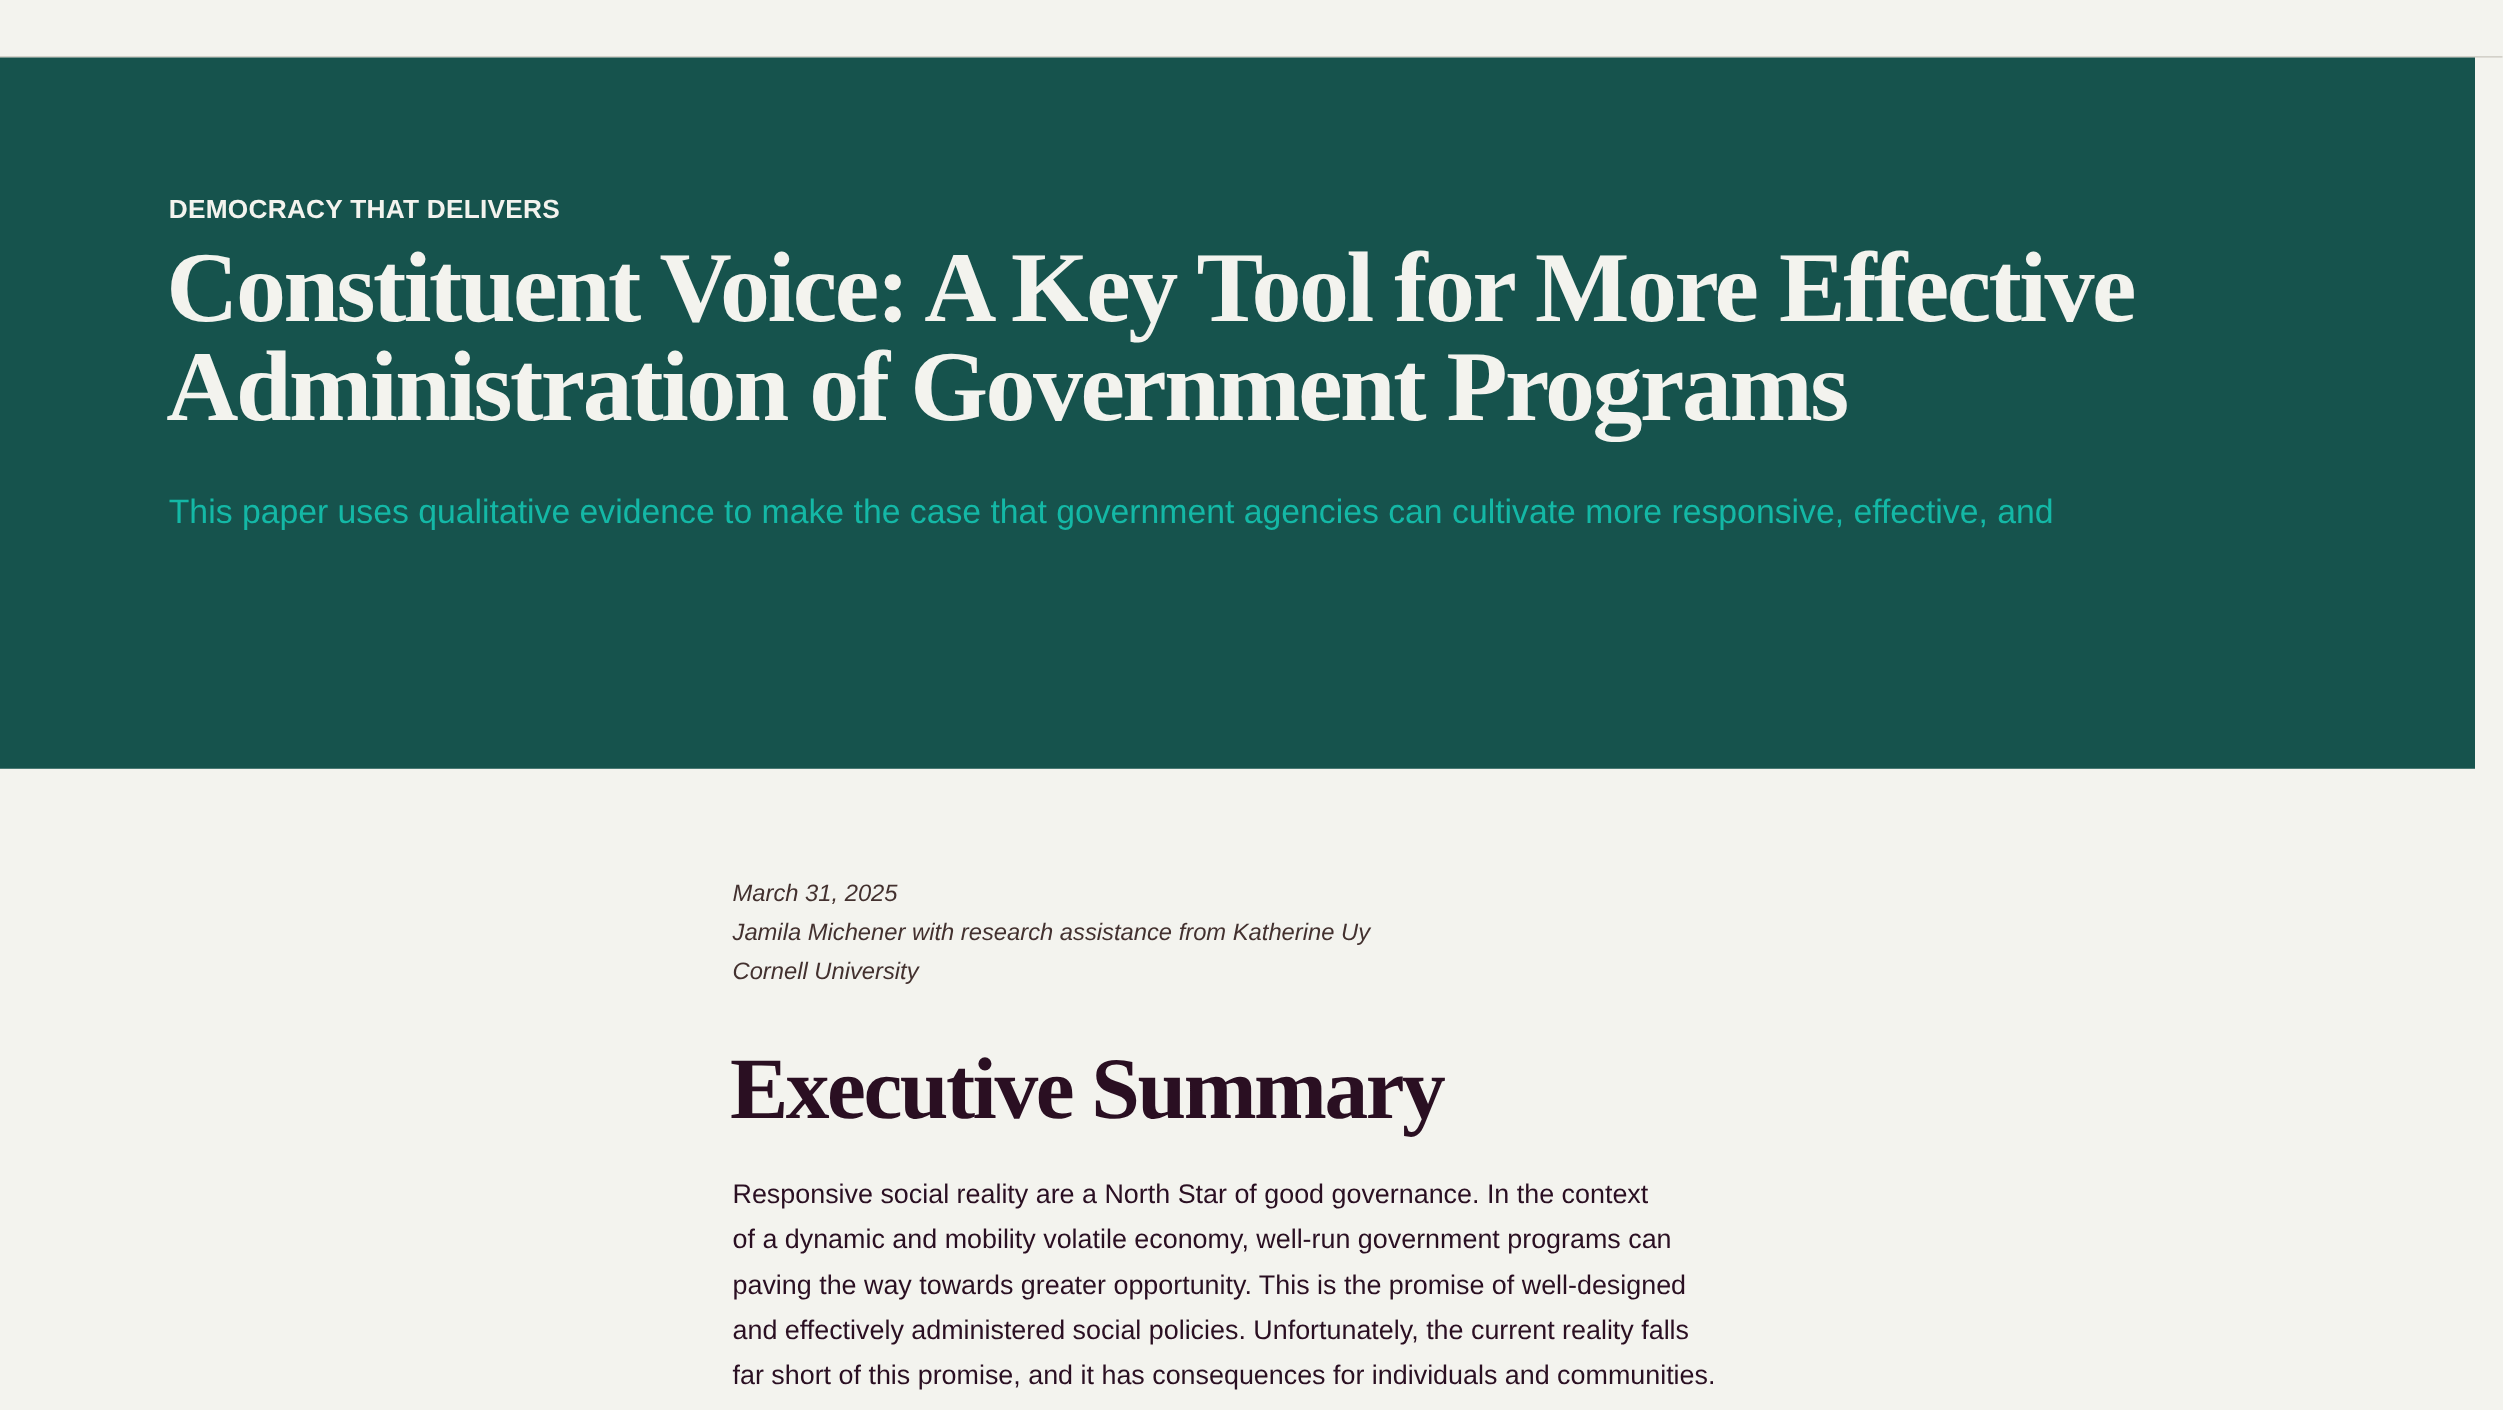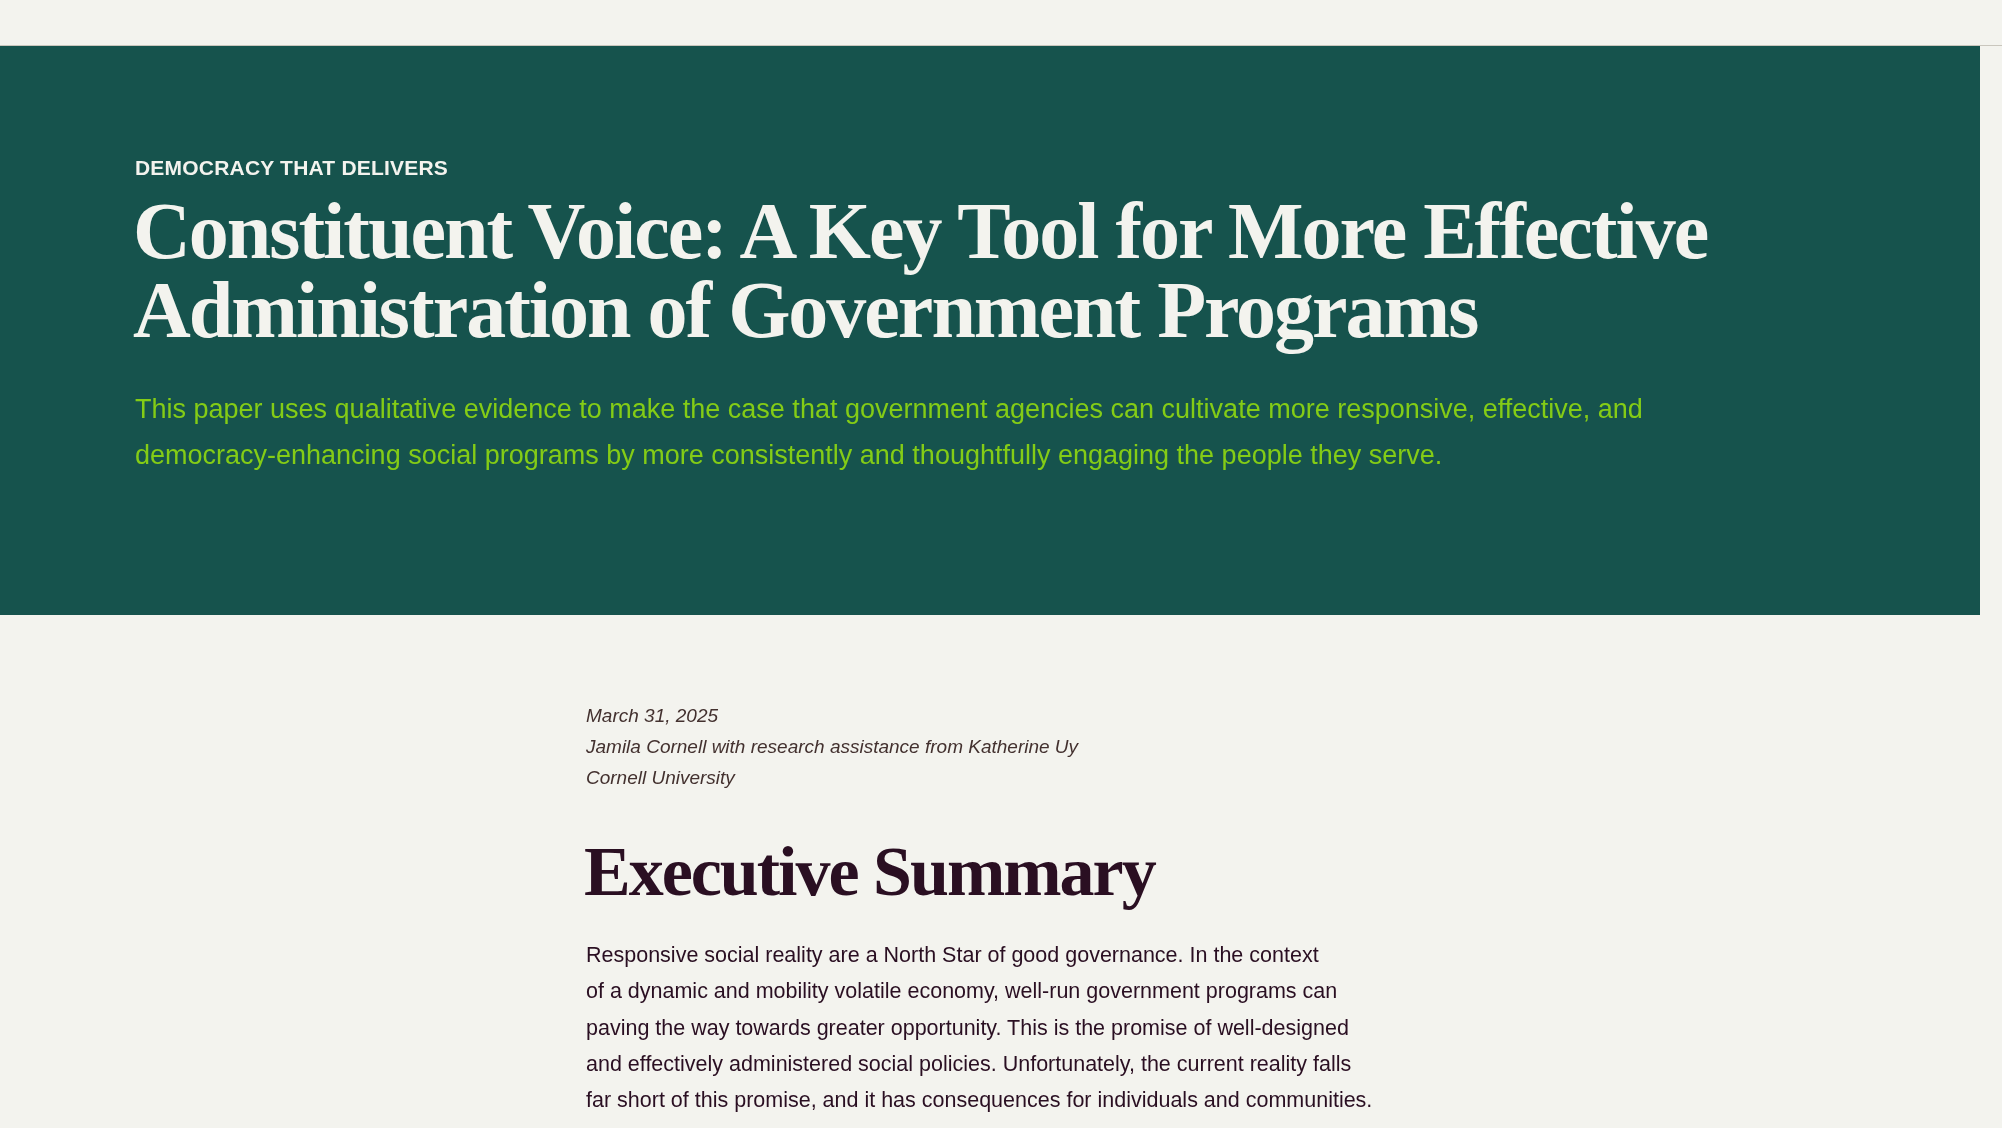--- a/index.html
+++ b/index.html
@@ -6,47 +6,46 @@
   body {
     width: 2002px; height: 1128px; overflow: hidden;
     background: #f3f3ee;
     font-family: "Liberation Sans", "DejaVu Sans", sans-serif;
     position: relative;
   }
   .topbar { position: absolute; left: 0; top: 0; width: 2002px; height: 46px; background: #f3f3ee; border-bottom: 1px solid #c9c6bd; box-sizing: border-box; }
   .hero { position: absolute; left: 0; top: 46px; width: 1980px; height: 569px; background: #16534d; }
   .eyebrow { position: absolute; left: 135px; top: 110px; font-size: 21px; font-weight: bold; color: #f3f3ee; letter-spacing: 0.2px; }
   .title { position: absolute; left: 133px; top: 146px; width: 1800px; margin: 0; font-family: "Liberation Serif", "DejaVu Serif", serif; font-weight: bold; font-size: 80px; line-height: 79px; color: #f3f3ee; letter-spacing: -2px; }
-  .subtitle { position: absolute; left: 135px; top: 340px; width: 1720px; margin: 0; font-size: 27px; line-height: 46px; color: #84cc16; }
+  .subtitle { position: absolute; left: 135px; top: 340px; width: 1720px; margin: 0; font-size: 27px; line-height: 46px; color: #14b8a6; }
   .meta { position: absolute; left: 586px; top: 700px; font-size: 19px; line-height: 31px; color: #43312f; }
   .meta div { white-space: nowrap; font-style: italic; }
   .section-heading { position: absolute; left: 584px; top: 832px; margin: 0; font-family: "Liberation Serif", "DejaVu Serif", serif; font-weight: bold; font-size: 70px; line-height: 80px; color: #2a0f22; letter-spacing: -2px; text-align: right; }
   .body-text { position: absolute; left: 586px; top: 937px; width: 840px; font-size: 21.5px; line-height: 36.3px; color: #2a0f22; }
   .body-text div { white-space: nowrap; }
 </style>
 </head>
 <body>
 
 <div class="topbar"></div>
 
 <header class="hero">
   <div class="eyebrow">DEMOCRACY THAT DELIVERS</div>
   <h1 class="title">
     <div>Constituent Voice: A Key Tool for More Effective</div>
     <div>Administration of Government Programs</div>
   </h1>
   <div class="subtitle">
     <div>This paper uses qualitative evidence to make the case that government agencies can cultivate more responsive, effective, and</div>
-    <div>democracy-enhancing social programs by more consistently and thoughtfully engaging the people they serve.</div>
   </div>
 </header>
 
 <section class="meta">
   <div>March 31, 2025</div>
-  <div>Jamila Cornell with research assistance from Katherine Uy</div>
+  <div>Jamila Michener with research assistance from Katherine Uy</div>
   <div>Cornell University</div>
 </section>
 
 <h2 class="section-heading">Executive Summary</h2>
 
 <div class="body-text">
   <div> Responsive social reality are a North Star of good governance. In the context</div>
   <div>of a dynamic and mobility volatile economy, well-run government programs can</div>
   <div>paving the way towards greater opportunity. This is the promise of well-designed</div>
   <div>and effectively administered social policies. Unfortunately, the current reality falls</div>

